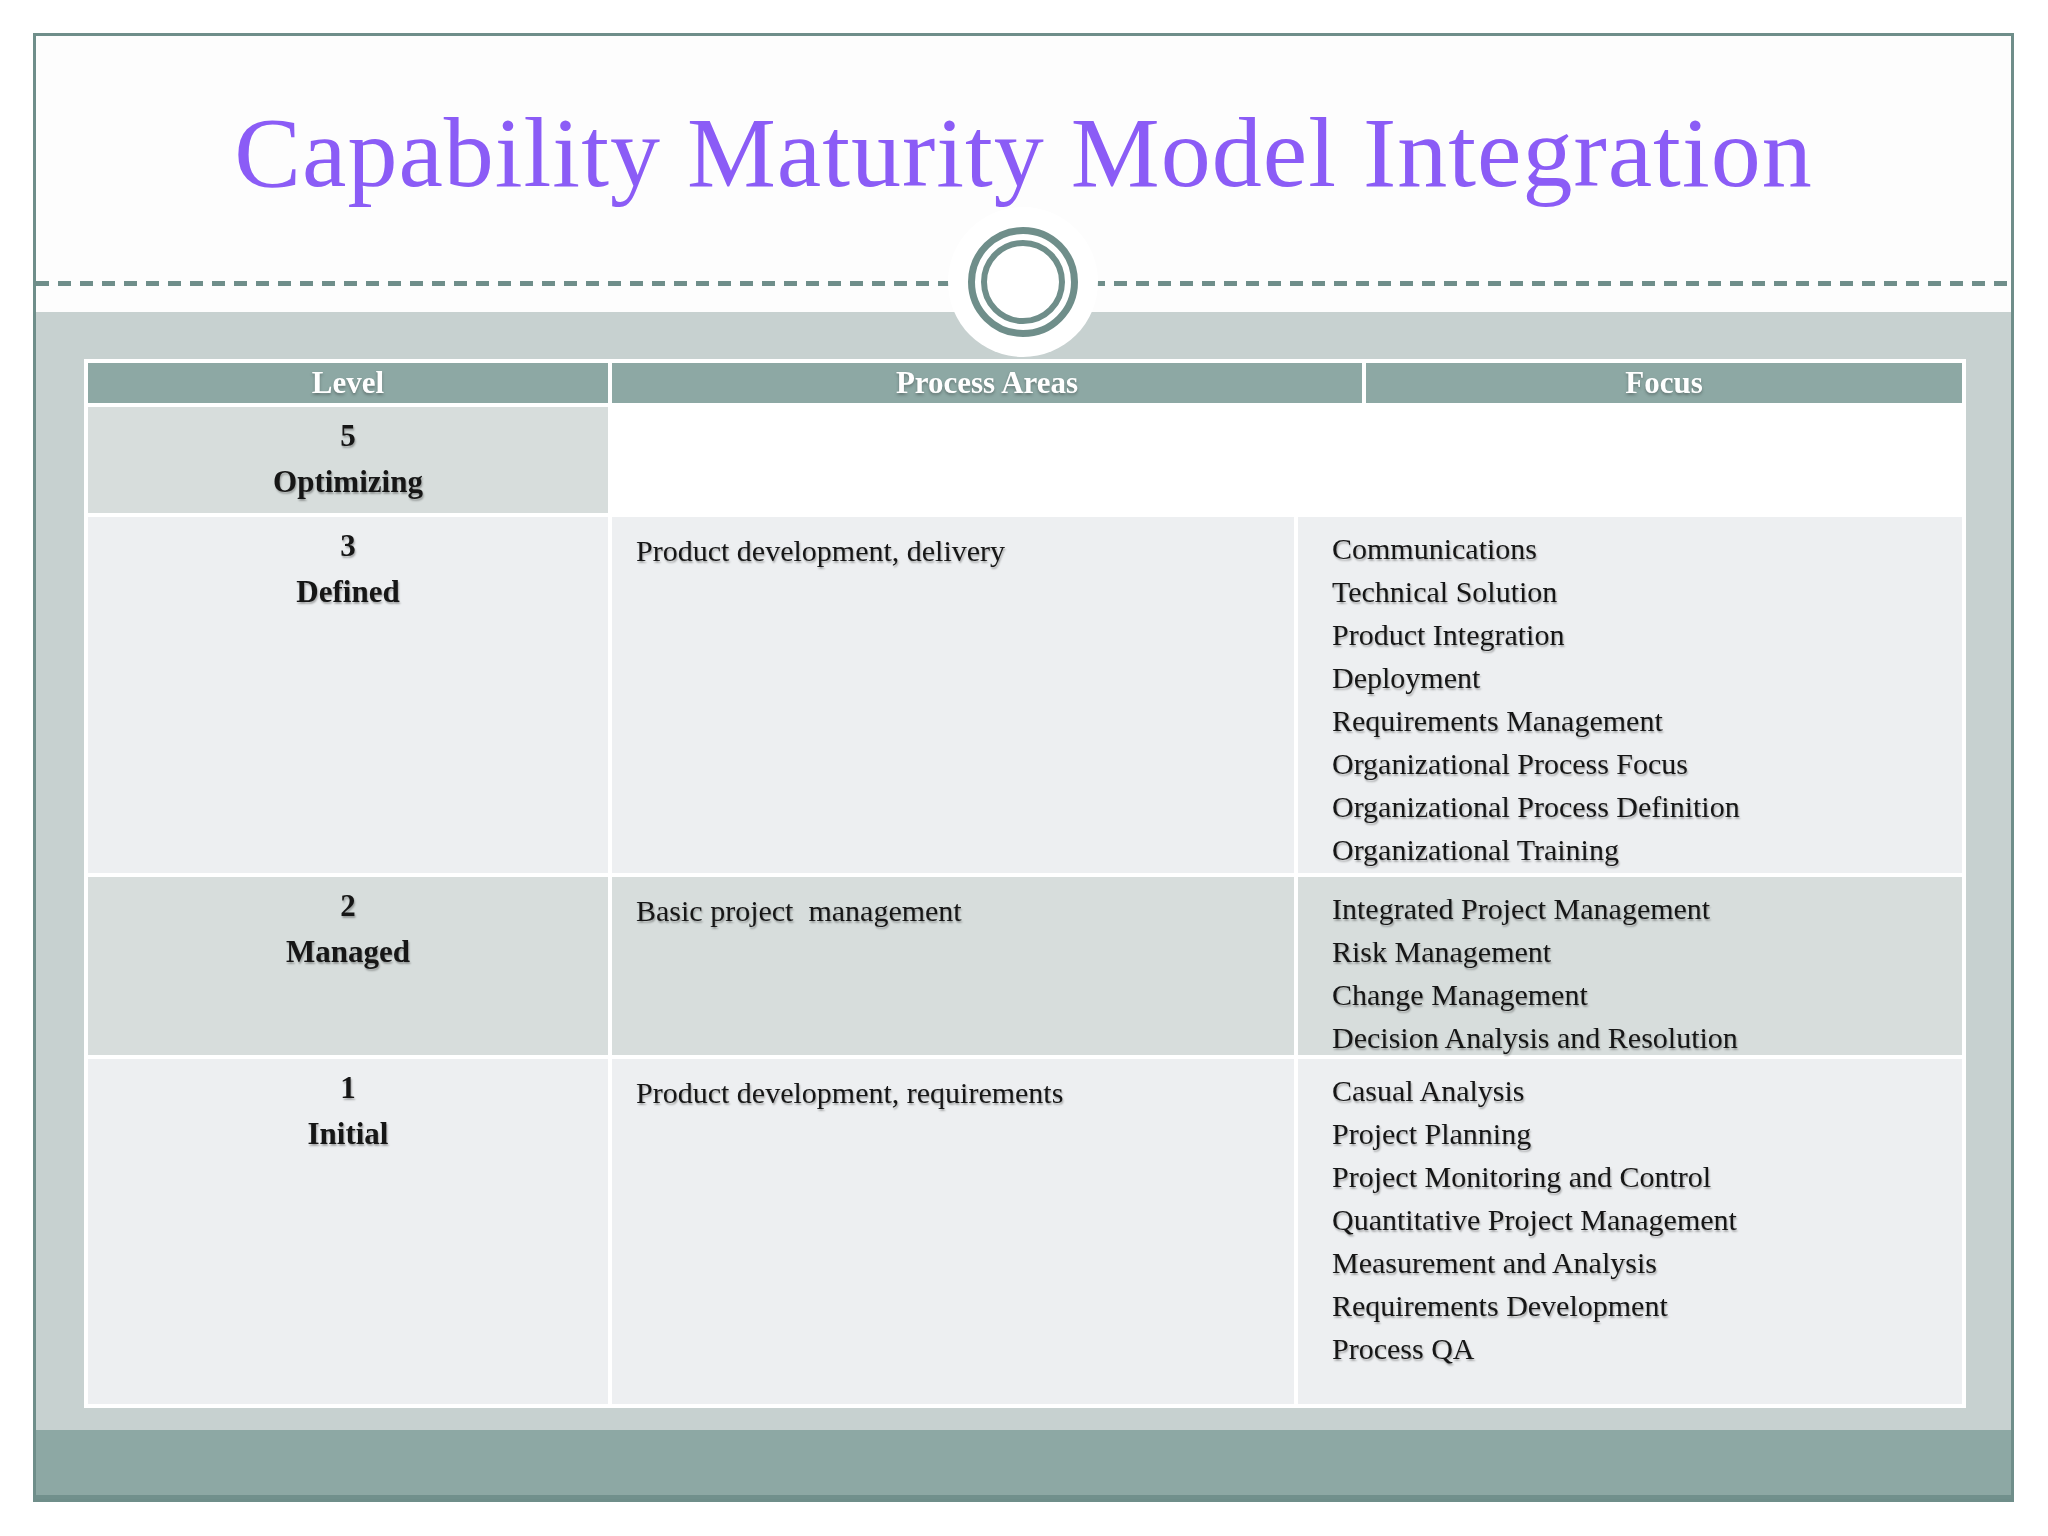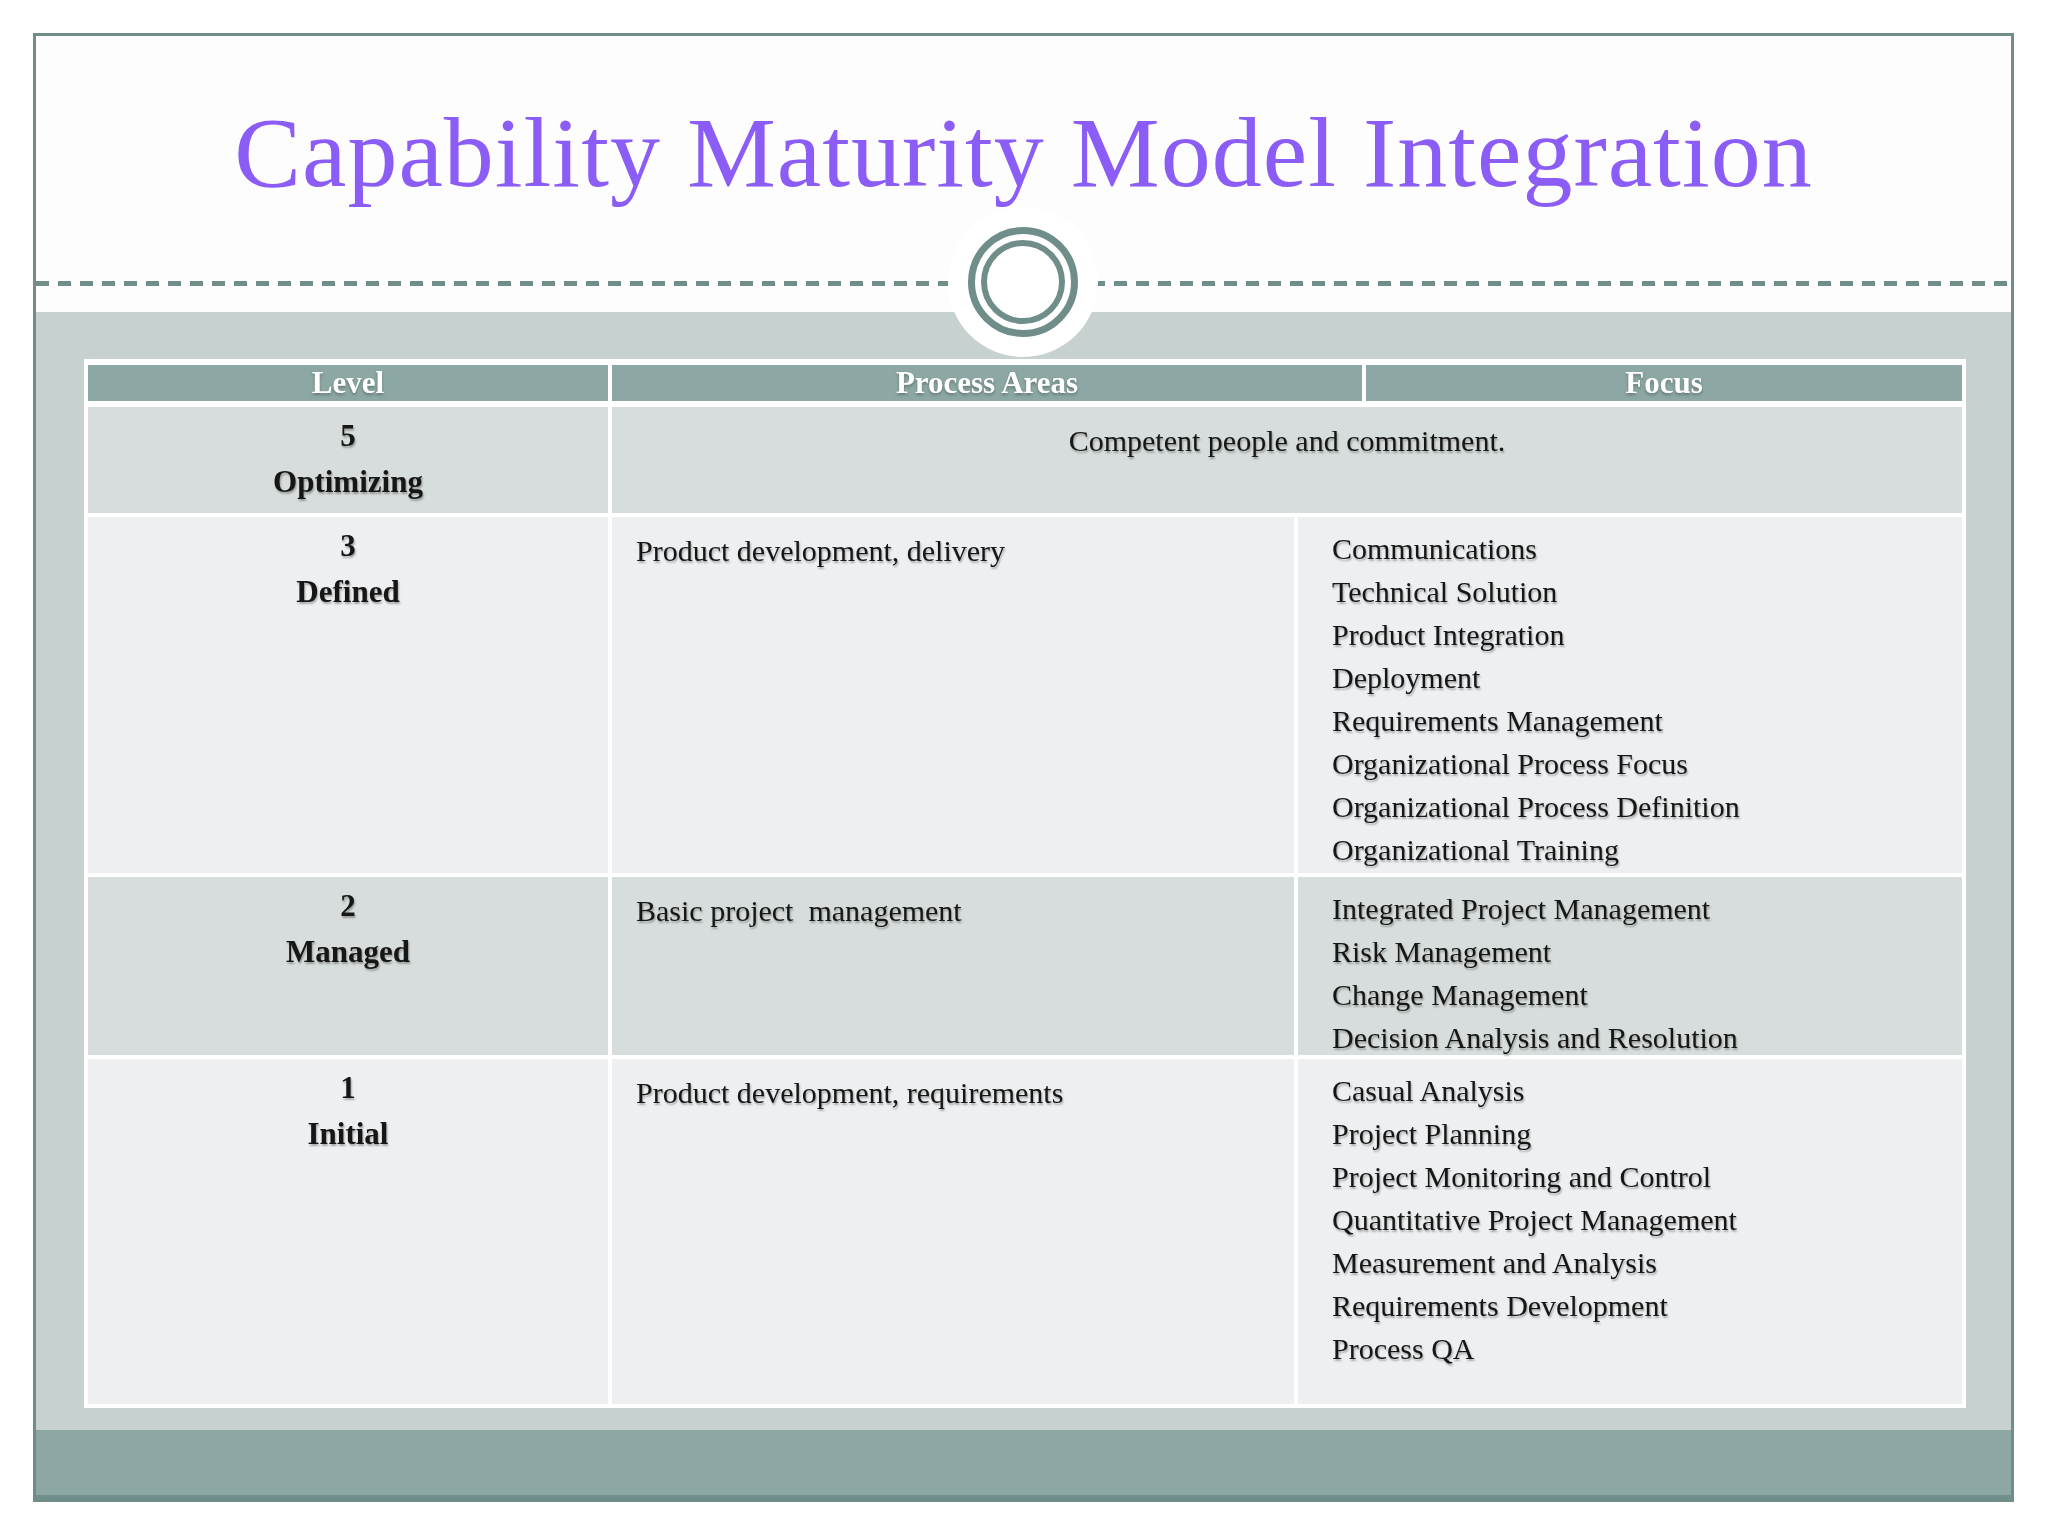--- a/index.html
+++ b/index.html
@@ -51,21 +51,21 @@
     border:6px solid #6f8e8a;border-radius:50%;
   }
   
   .table{
     position:absolute;left:48px;top:323px;width:1882px;
     box-sizing:border-box;background:#ffffff;padding:4px;
     display:flex;flex-direction:column;gap:4px;
   }
   .trow{display:flex;gap:4px;}
   .cell{box-sizing:border-box;color:#161616;}
-  .row-header{height:40px;align-items:center;}
+  .row-header{height:40px;}
   .row-a{height:106px;}
   .row-b{height:356px;}
   .row-c{height:178px;}
   .row-d{height:345px;}
   .row-header .cell{
     background:#8da8a4;color:#ffffff;
     font-weight:700;font-size:31px;
     display:flex;align-items:center;justify-content:center;
     text-shadow:0 2px 3px rgba(50,60,60,.45);
   }
@@ -122,21 +122,20 @@
       <div class="cell w-level">Level</div>
       <div class="cell w-pa-h">Process Areas</div>
       <div class="cell w-focus-h">Focus</div>
     </div>
 
     <div class="trow row-a">
       <div class="cell w-level level-cell">
         <span>5</span>
         <span>Optimizing</span>
       </div>
-      <div class="cell w-merged merged-cell">Competent people and commitment.</div>
     </div>
 
     <div class="trow row-b">
       <div class="cell w-level level-cell">
         <span>3</span>
         <span>Defined</span>
       </div>
       <div class="cell w-focus focus-cell">Product development, delivery</div>
       <div class="cell w-pa pa-cell">Communications
 Technical Solution

